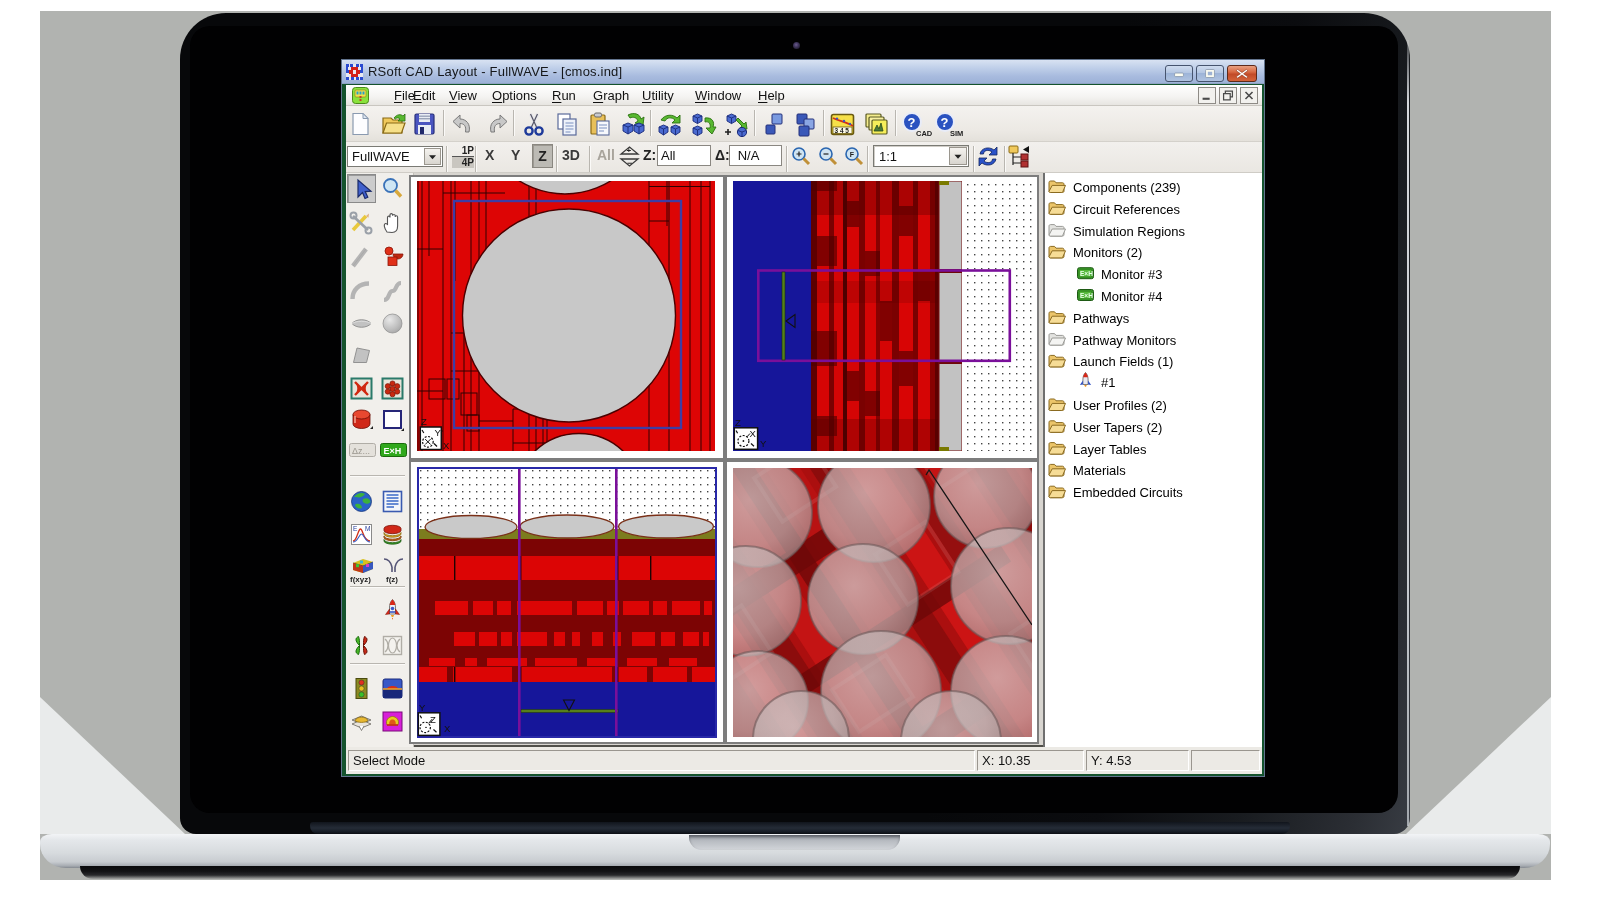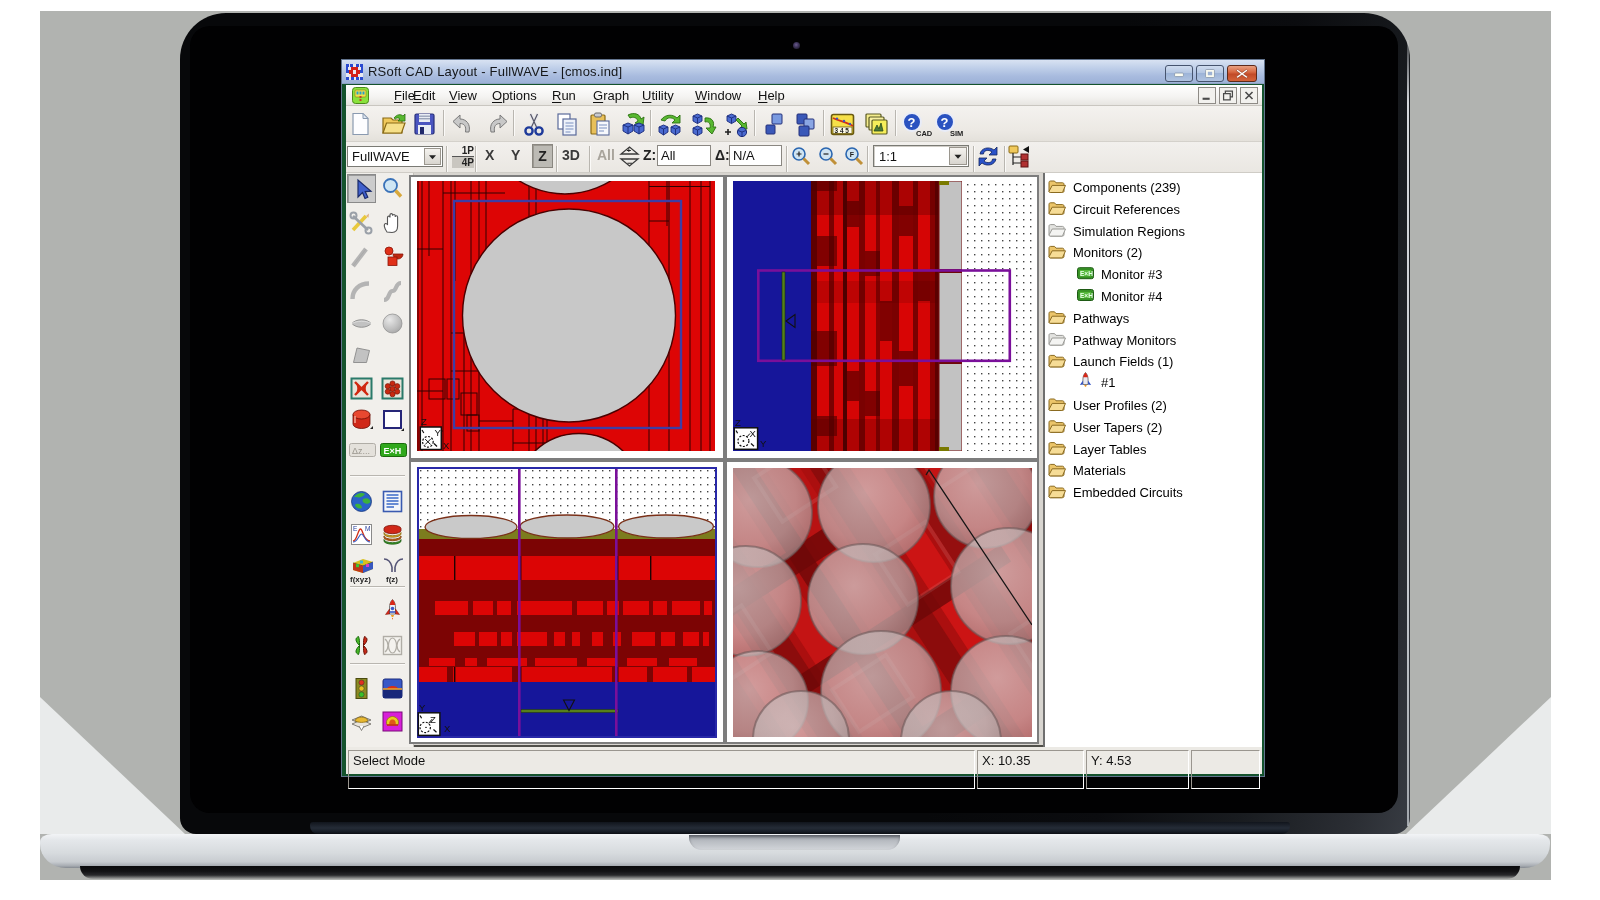--- a/index.html
+++ b/index.html
@@ -91,21 +91,21 @@
 
   .vp { position:absolute; background:#ffffff;
     border:2px solid #7d7d7d; }
   .vp svg { position:absolute; }
 
   #tree { left:697px; top:0; width:219px; height:574px; background:#ffffff;
     border-left:2px solid #6f6f6f; }
 
   #status { left:4px; top:687px; width:916px; height:27px;
     background:#eceae5; padding-top:2px; }
-  .spanel { position:absolute; top:3px; height:39px; border:1px solid;
+  .spanel { position:absolute; top:3px; height:21px; border:1px solid;
     border-color:#9a968f #ffffff #ffffff #9a968f; font-size:13px; color:#111;
     padding:2px 0 0 4px; }
 </style>
 </head>
 <body>
 <div id="stage">
   <div class="abs" id="backdrop"></div>
   <div class="abs" id="triL"></div>
   <div class="abs" id="triR"></div>
   <div class="abs" id="lid"></div>
@@ -340,21 +340,21 @@
       <div class="abs" style="left:251px;top:5px;font-size:14px;font-weight:bold;color:#a8a49c;">All</div>
       <svg class="abs" style="left:272px;top:2px;" width="23" height="26" viewBox="0 0 23 26">
         <path d="M3 10 H20 L11.5 3 Z" fill="none" stroke="#3a3a3a" stroke-width="1.3"></path>
         <path d="M3 15 H20 L11.5 22 Z" fill="none" stroke="#3a3a3a" stroke-width="1.3"></path>
         <text x="8.5" y="9" font-size="8" font-weight="bold" fill="#222">+</text>
         <text x="9" y="21.5" font-size="9" font-weight="bold" fill="#222">−</text>
       </svg>
       <div class="abs" style="left:297px;top:5px;font-size:14px;font-weight:bold;color:#222;">Z:</div>
       <div class="abs" style="left:311px;top:3px;width:54px;height:21px;background:#fff;border:1px solid #8a8781;font-size:13px;padding:2px 0 0 3px;color:#111;">All</div>
       <div class="abs" style="left:369px;top:5px;font-size:14px;font-weight:bold;color:#222;">Δ:</div>
-      <div class="abs" style="left:383px;top:3px;width:53px;height:21px;background:#fff;border:1px solid #8a8781;font-size:13px;padding:2px 17px 0 3px;color:#111;">N/A</div>
+      <div class="abs" style="left:383px;top:3px;width:53px;height:21px;background:#fff;border:1px solid #8a8781;font-size:13px;padding:2px 17px 0 3px;color:#111;text-align:center;">N/A</div>
       <div class="tsep" style="left:440px;"></div>
       <svg class="abs" style="left:444px;top:3px;" width="22" height="23" viewBox="0 0 22 23">
         <circle cx="9" cy="9" r="6" fill="#cfe4f2" stroke="#2a66b0" stroke-width="1.6"></circle>
         <path d="M13.5 13.5 L19 19" stroke="#c09038" stroke-width="3"></path>
         <path d="M6.5 9 H11.5 M9 6.5 V11.5" stroke="#222" stroke-width="1.2"></path>
       </svg>
       <svg class="abs" style="left:471px;top:3px;" width="22" height="23" viewBox="0 0 22 23">
         <circle cx="9" cy="9" r="6" fill="#cfe4f2" stroke="#2a66b0" stroke-width="1.6"></circle>
         <path d="M13.5 13.5 L19 19" stroke="#c09038" stroke-width="3"></path>
         <path d="M6.5 9 H11.5" stroke="#222" stroke-width="1.2"></path>

